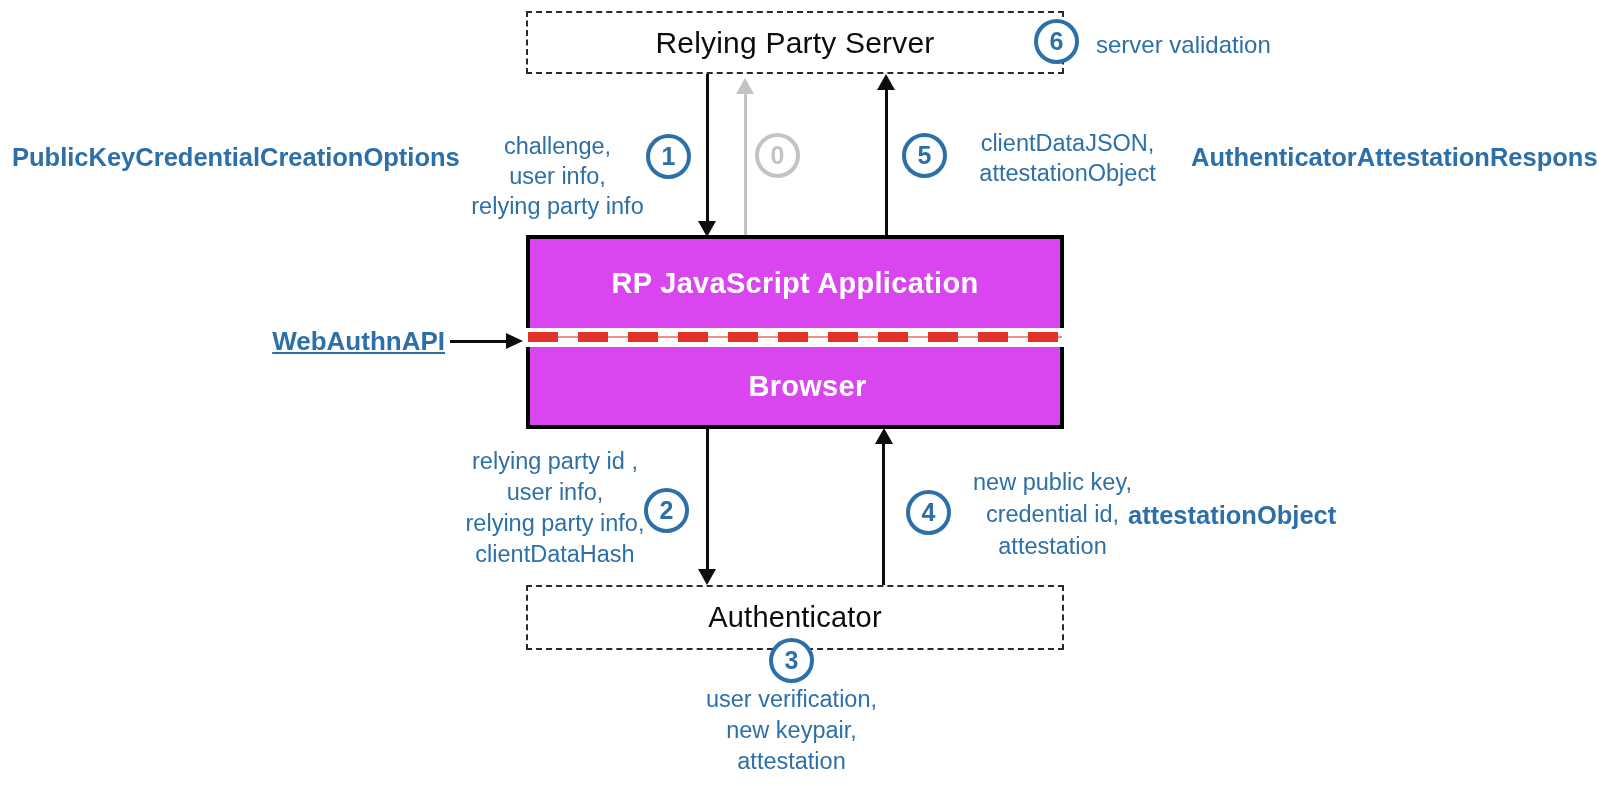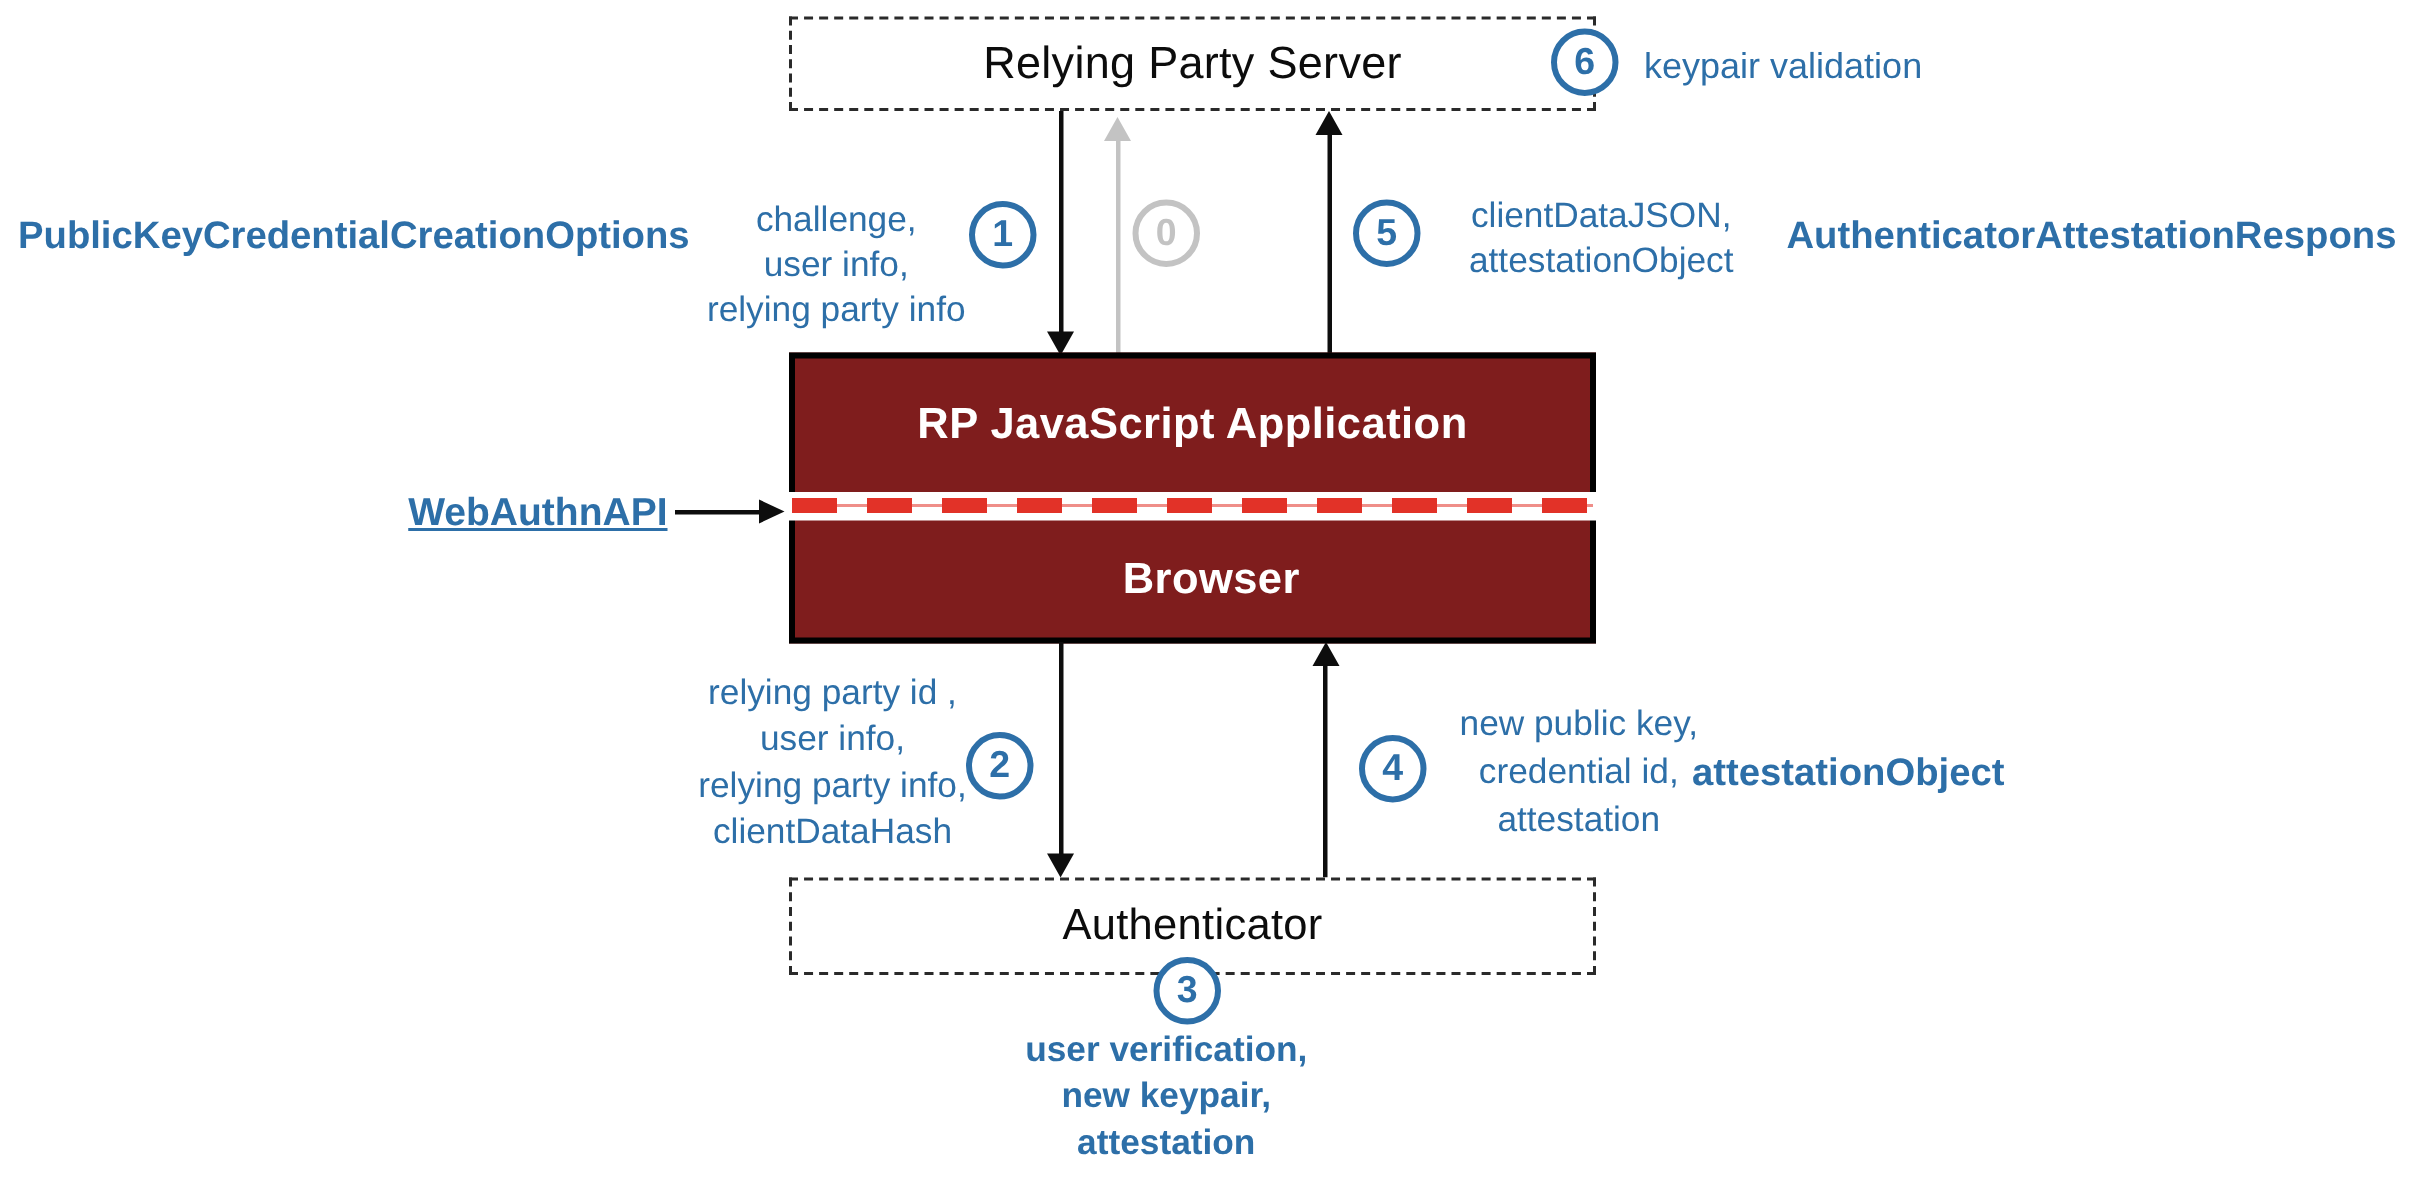--- a/index.html
+++ b/index.html
@@ -12,21 +12,21 @@
     position:absolute;border:2.5px dashed #2a2a2a;background:#ffffff;
     display:flex;align-items:center;justify-content:center;box-sizing:border-box;
   }
   #server-box{left:526px;top:11px;width:538px;height:63px;}
   #authenticator-box{left:526px;top:585px;width:538px;height:65px;}
   .box-title{font-weight:normal;color:#0c0c0c;font-size:30px;letter-spacing:.2px;}
   #authenticator-box .box-title{font-size:29px;}
 
   #browser-box{
     position:absolute;left:526px;top:235px;width:538px;height:194px;
-    background:#7f1d1d;border:4px solid #000;box-sizing:border-box;
+    background:#d946ef;border:4px solid #000;box-sizing:border-box;
     display:flex;flex-direction:column;
   }
   .bb-row1{height:89px;display:flex;align-items:center;justify-content:center;}
   .bb-row2{flex:1;display:flex;align-items:center;justify-content:center;margin-left:25px;}
   .bb-label{color:#ffffff;font-weight:bold;font-size:29px;letter-spacing:.3px;}
   .api-band{
     position:relative;height:19px;margin-left:-4px;margin-right:-4px;background:#ffffff;
   }
   .api-band .red-dashes{
     position:absolute;left:2px;right:2px;top:4px;height:10px;
@@ -63,21 +63,21 @@
   
   .note{
     position:absolute;color:#2d6fa8;font-size:23.5px;line-height:30px;
     text-align:center;white-space:pre-line;
   }
   #note-1{left:445px;top:112px;width:225px;margin-top:19px;}
   #note-5{left:950px;top:128px;width:235px;}
   #note-6{left:1096px;top:30px;width:300px;text-align:left;white-space:nowrap;font-size:24px;}
   #note-2{left:440px;top:446px;width:230px;line-height:31px;}
   #note-4{left:940px;top:466px;width:225px;line-height:32px;}
-  #note-3{left:665px;top:684px;width:225px;line-height:31px;font-weight:bold;}
+  #note-3{left:679px;top:684px;width:225px;line-height:31px;}
 
   .api-label{
     position:absolute;color:#2d6fa8;font-weight:bold;font-size:25.5px;white-space:nowrap;
   }
   #label-creation-options{left:12px;top:143px;}
   #label-attestation-response{left:1191px;top:143px;}
   #label-attestation-object{left:1128px;top:501px;}
   #label-webauthn{left:255px;top:326px;width:190px;text-align:right;font-size:26px;text-decoration:underline;}
 </style>
 </head>
@@ -145,21 +145,21 @@
     </div>
   <div id="circle-3" class="step-circle">
       <span>3</span>
     </div>
 
   <div id="note-1" class="note">challenge,
 user info,
 relying party info</div>
   <div id="note-5" class="note">clientDataJSON,
 attestationObject</div>
-  <div id="note-6" class="note">keypair validation</div>
+  <div id="note-6" class="note">server validation</div>
   <div id="note-2" class="note">relying party id ,
 user info,
 relying party info,
 clientDataHash</div>
   <div id="note-4" class="note">new public key,
 credential id,
 attestation</div>
   <div id="note-3" class="note">user verification,
 new keypair,
 attestation</div>

